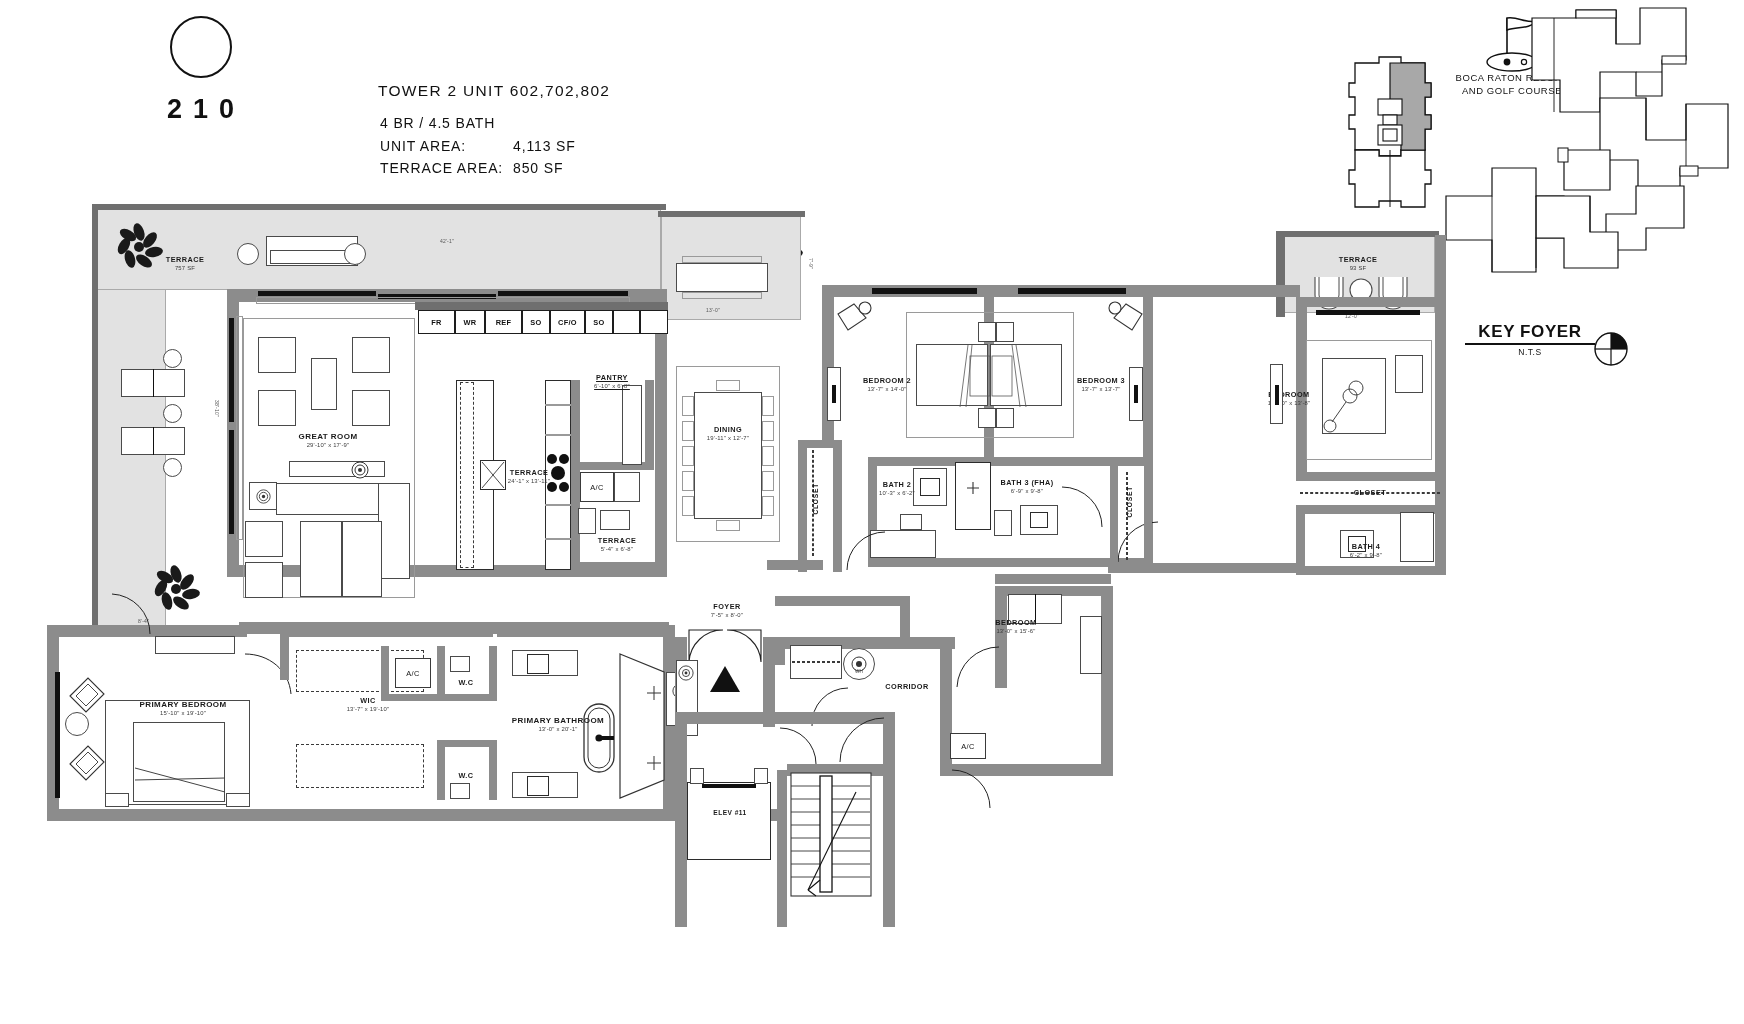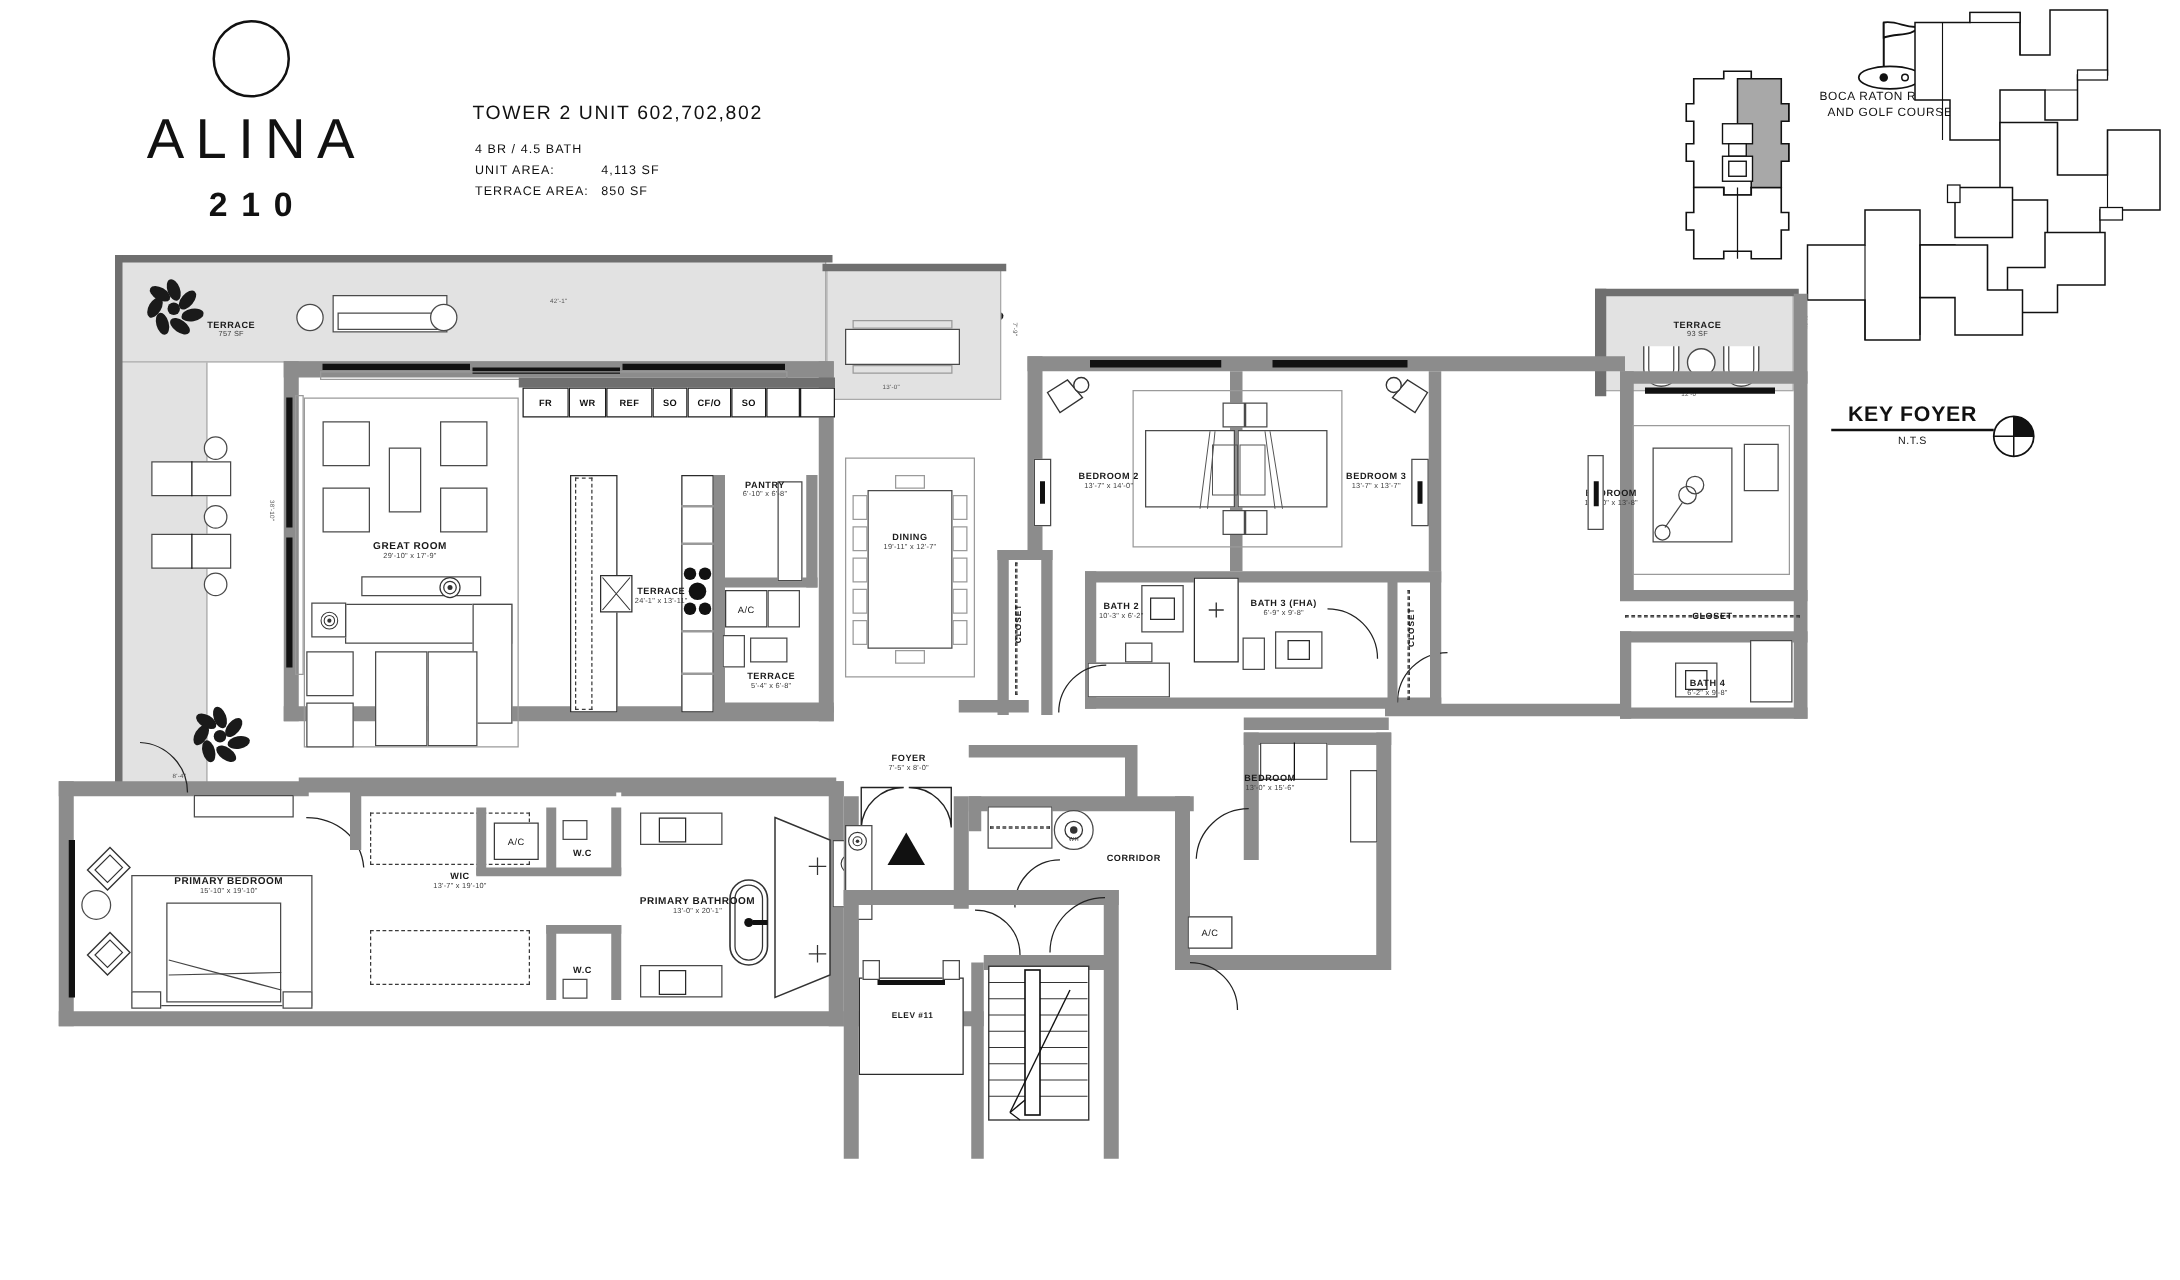--- a/index.html
+++ b/index.html
@@ -27,21 +27,21 @@
     line-height: 1; padding-left: 8px;
   }
   #brand-sub {
     font-size: 27px; letter-spacing: 11px; font-weight: 700; color: #111;
     margin-top: 16px; padding-left: 10px;
   }
 
   #unit-head { position: absolute; left: 378px; top: 82px; }
   #unit-title { font-size: 15.5px; letter-spacing: 1.3px; color: #111; }
   #unit-specs { margin-top: 11px; font-size: 11px; letter-spacing: .85px; color: #111; line-height: 1.48; }
-  #unit-specs td { font-size: 10px; letter-spacing: .85px; padding: 0; }
+  #unit-specs td { font-size: 14px; letter-spacing: .85px; padding: 0; }
   #unit-specs td.k { padding-right: 8px; }
 
   
   #golf { position: absolute; left: 1452px; top: 12px; width: 120px; text-align: center; }
   #golf-art { height: 58px; position: relative; }
   #golf-cap { font-size: 9.5px; letter-spacing: .55px; line-height: 1.35; color: #111; margin-top: 2px; }
   #keyplan-unit { position: absolute; left: 1345px; top: 55px; }
   #keyplan-bldg { position: absolute; left: 1440px; top: 0px; }
   #keyplan-label { position: absolute; left: 1465px; top: 322px; width: 130px; text-align: center; }
   #keyplan-label .t { font-size: 17px; font-weight: 700; letter-spacing: .6px; color: #111; }
@@ -83,21 +83,20 @@
   .dimtxt.v { writing-mode: vertical-rl; }
   svg { display: block; overflow: visible; }
 </style>
 </head>
 <body>
 
 <div id="page">
 
   <div id="brand">
     <div id="brand-circle"></div>
-    <div id="brand-name">ALINA</div>
     <div id="brand-sub">210</div>
   </div>
 
   <div id="unit-head">
     <div id="unit-title">TOWER 2 UNIT 602,702,802</div>
     <table id="unit-specs">
       <tbody>
           <tr>
             <td class="k" colspan="2">4 BR / 4.5 BATH</td>
           </tr>
@@ -373,21 +372,21 @@
     </div>
     <div class="label" style="left:491px; top:468px; width:76px;">
       <div class="nm">TERRACE</div>
       <div class="dm">24'-1" x 13'-11"</div>
     </div>
 
     <div class="wall" style="left:571px; top:380px; width:9px; height:190px;"></div>
     <div class="wall" style="left:645px; top:380px; width:9px; height:90px;"></div>
     <div class="wall" style="left:580px; top:462px; width:74px; height:8px;"></div>
     <div class="thin" style="left:622px; top:385px; width:20px; height:80px;"></div>
-    <div class="label" style="left:575px; top:383px; width:74px;">
+    <div class="label" style="left:575px; top:373px; width:74px;text-decoration:underline;">
       <div class="nm">PANTRY</div>
       <div class="dm">6'-10" x 6'-8"</div>
     </div>
     <div class="acbox" style="left:580px; top:472px; width:34px; height:30px;">A/C</div>
     <div class="thin" style="left:614px; top:472px; width:26px; height:30px;"></div>
 
     <div class="wall" style="left:571px; top:562px; width:96px; height:8px;"></div>
     <div class="thin" style="left:578px; top:508px; width:18px; height:26px;"></div>
     <div class="thin" style="left:600px; top:510px; width:30px; height:20px;"></div>
     <div class="label" style="left:578px; top:536px; width:78px;">

